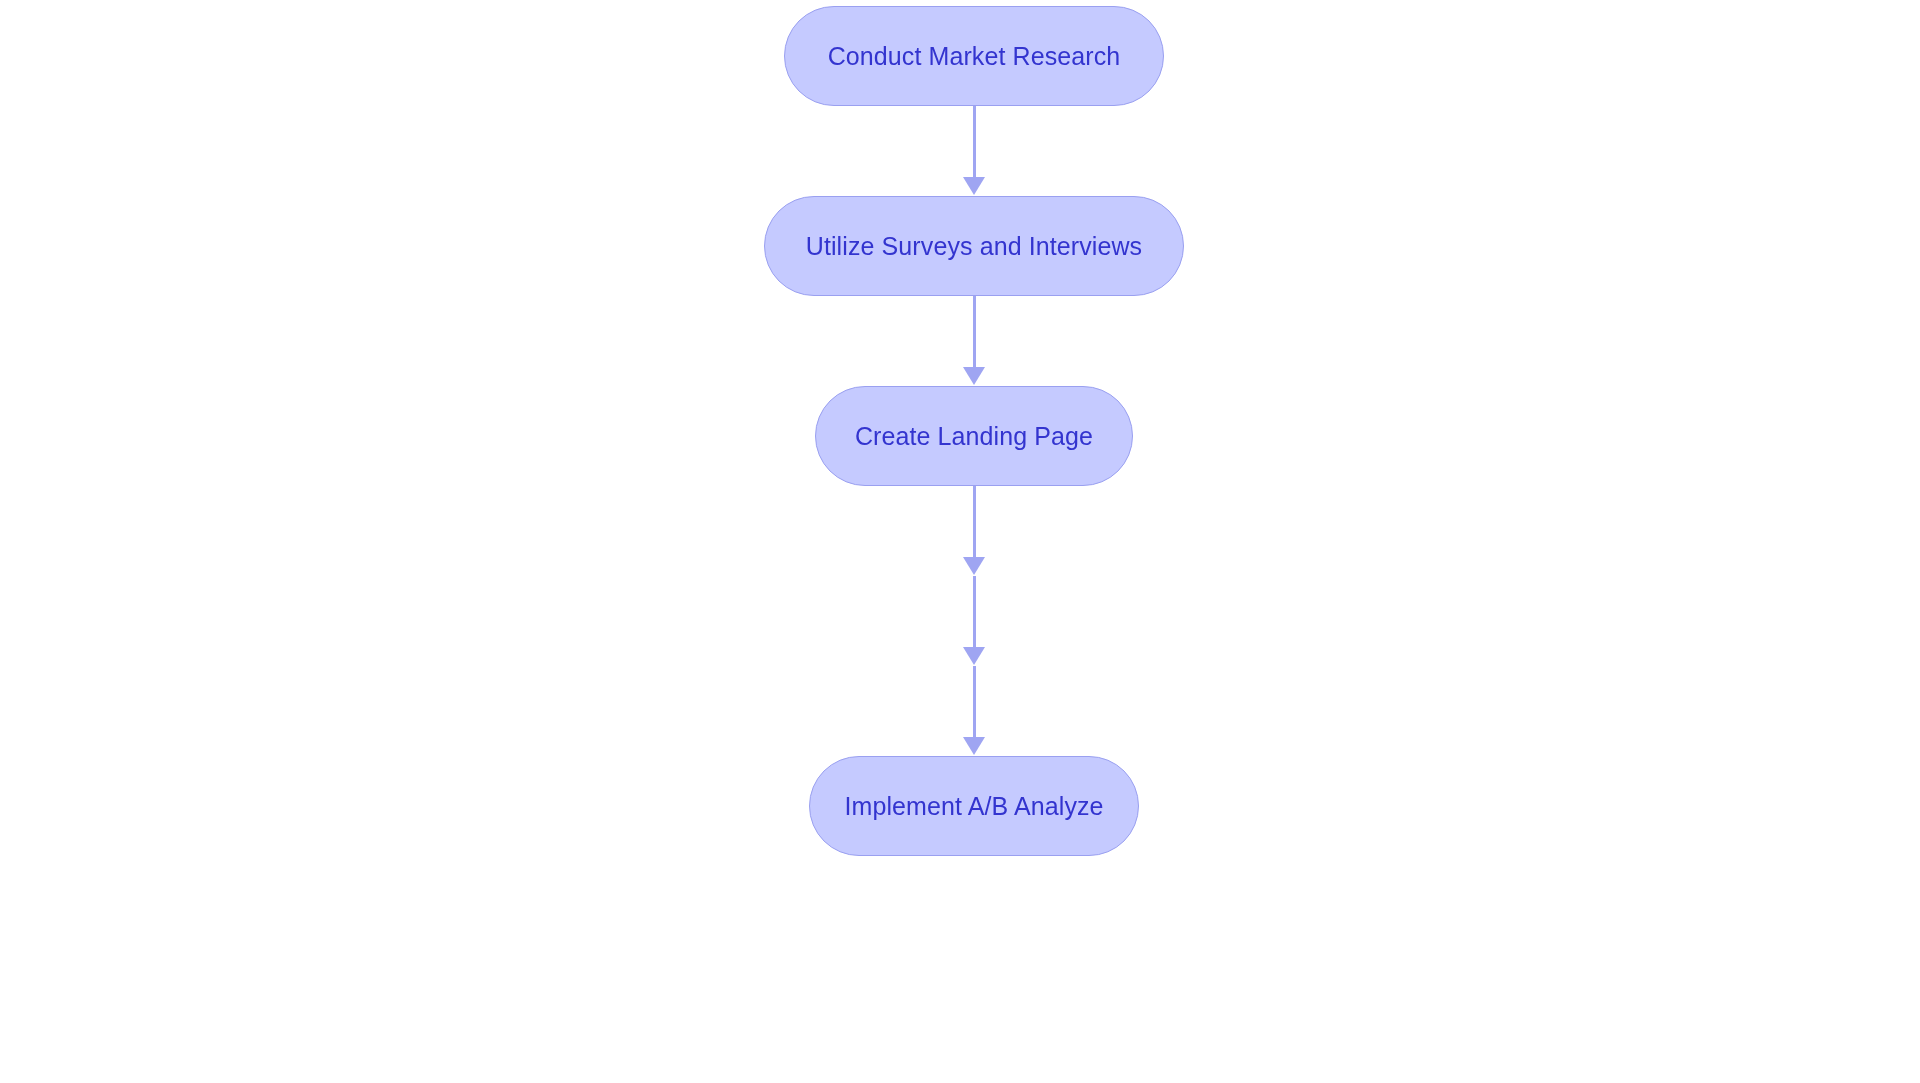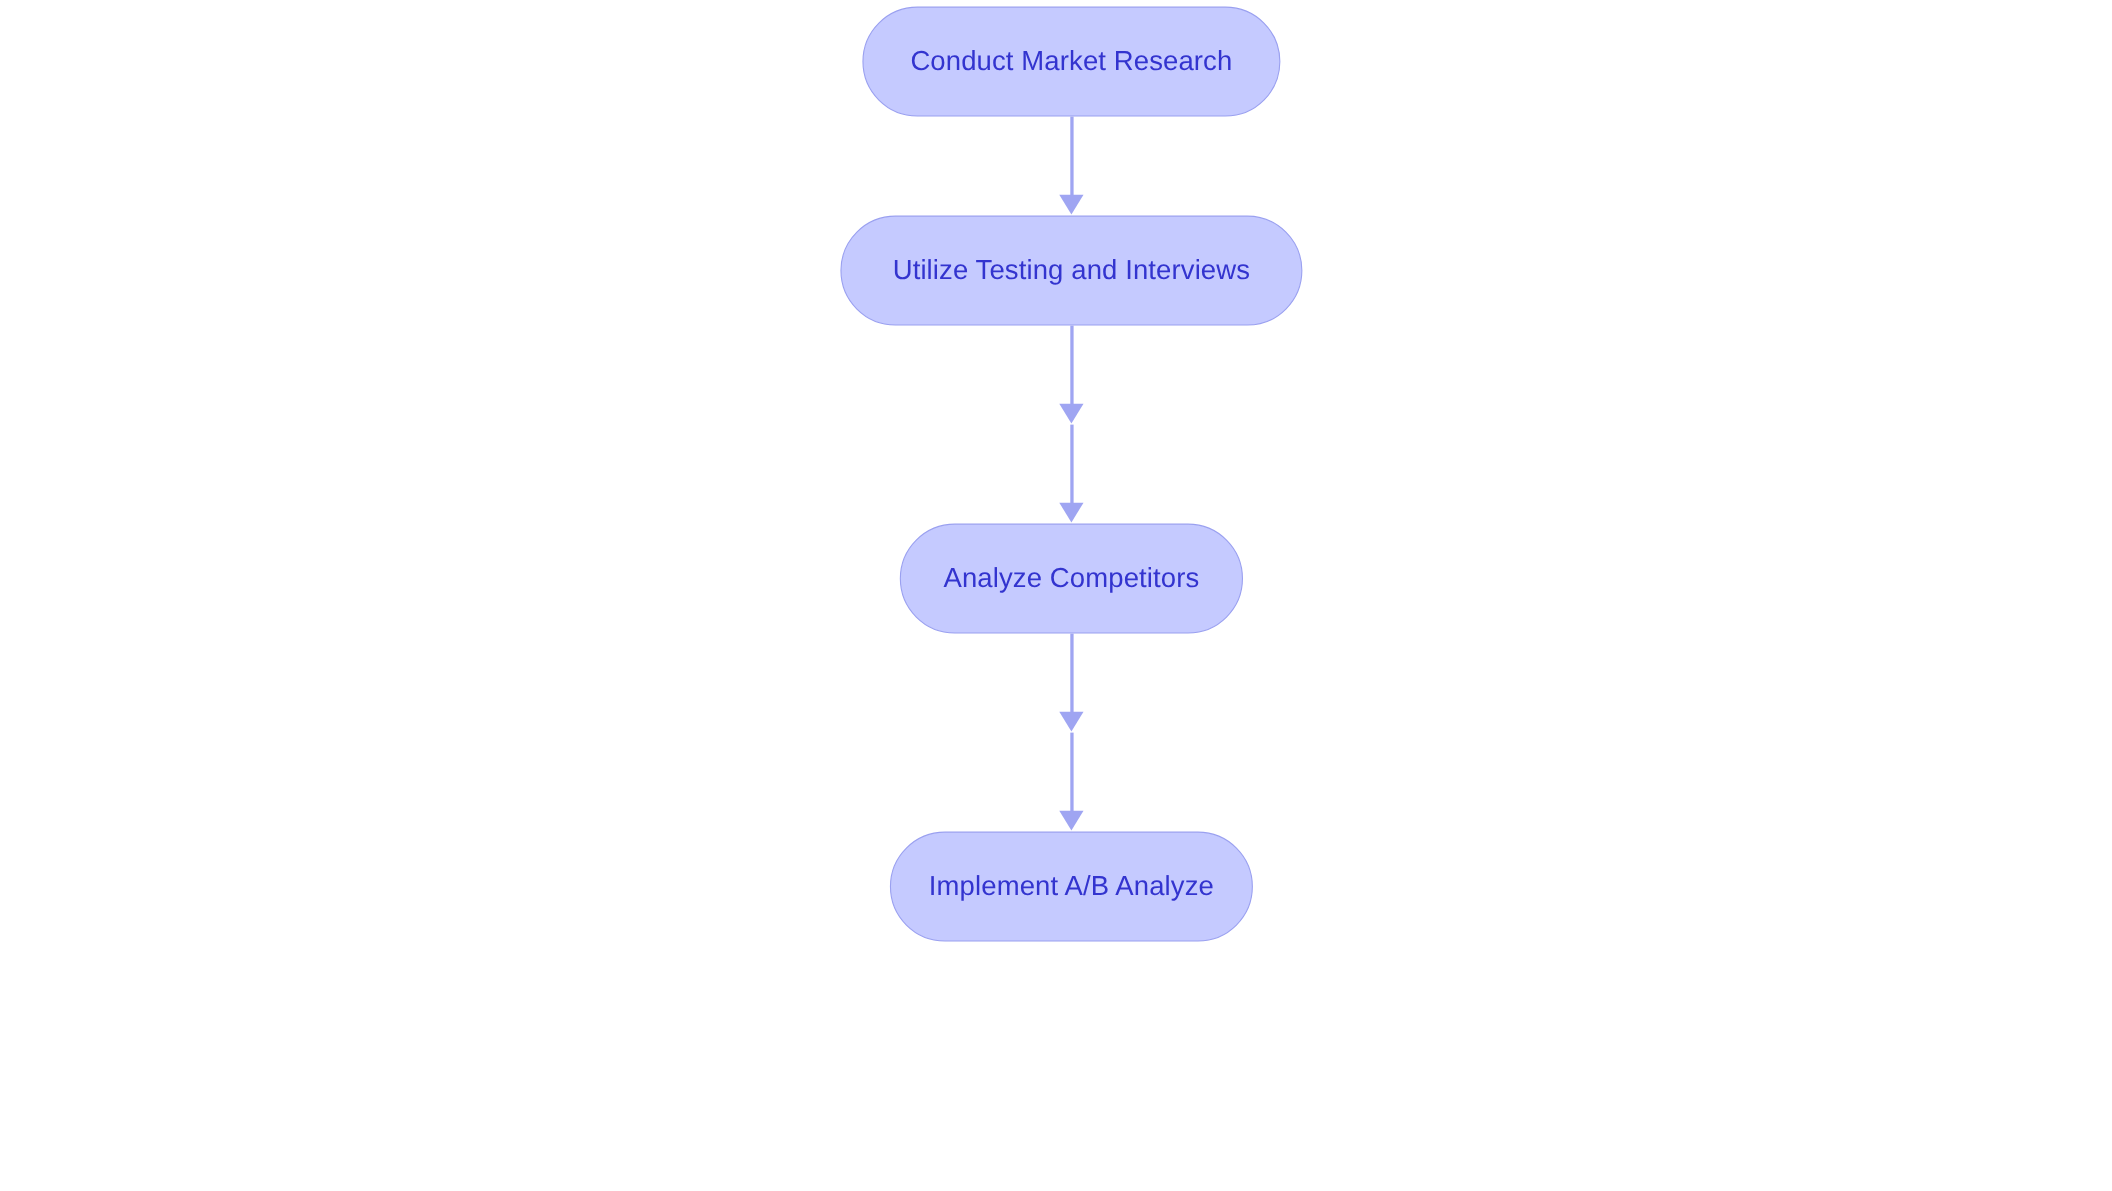--- a/index.html
+++ b/index.html
@@ -105,37 +105,37 @@
       <div class="flow-node" style="width:380px;">
         <span class="node-label">Conduct Market Research</span>
       </div>
 
       <div class="flow-connector">
         <span class="conn-line"></span>
         <span class="conn-head"></span>
       </div>
 
       <div class="flow-node" style="width:420px;">
-        <span class="node-label">Utilize Testing and Interviews</span>
+        <span class="node-label">Utilize Surveys and Interviews</span>
       </div>
 
       <div class="flow-connector">
         <span class="conn-line"></span>
         <span class="conn-head"></span>
       </div>
 
+      <div class="flow-node" style="width:318px;">
+        <span class="node-label">Create Landing Page</span>
+      </div>
 
       <div class="flow-connector">
         <span class="conn-line"></span>
         <span class="conn-head"></span>
       </div>
 
-      <div class="flow-node" style="width:312px;">
-        <span class="node-label">Analyze Competitors</span>
-      </div>
 
       <div class="flow-connector">
         <span class="conn-line"></span>
         <span class="conn-head"></span>
       </div>
 
 
       <div class="flow-connector">
         <span class="conn-line"></span>
         <span class="conn-head"></span>

